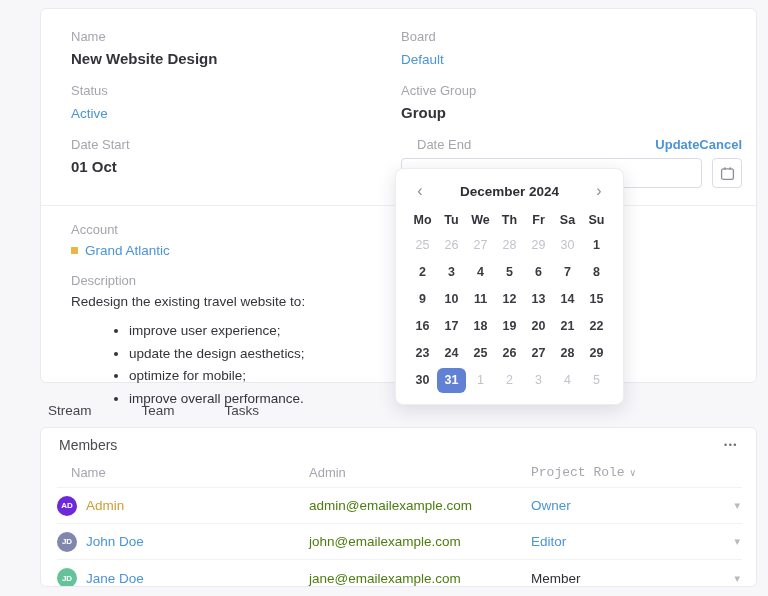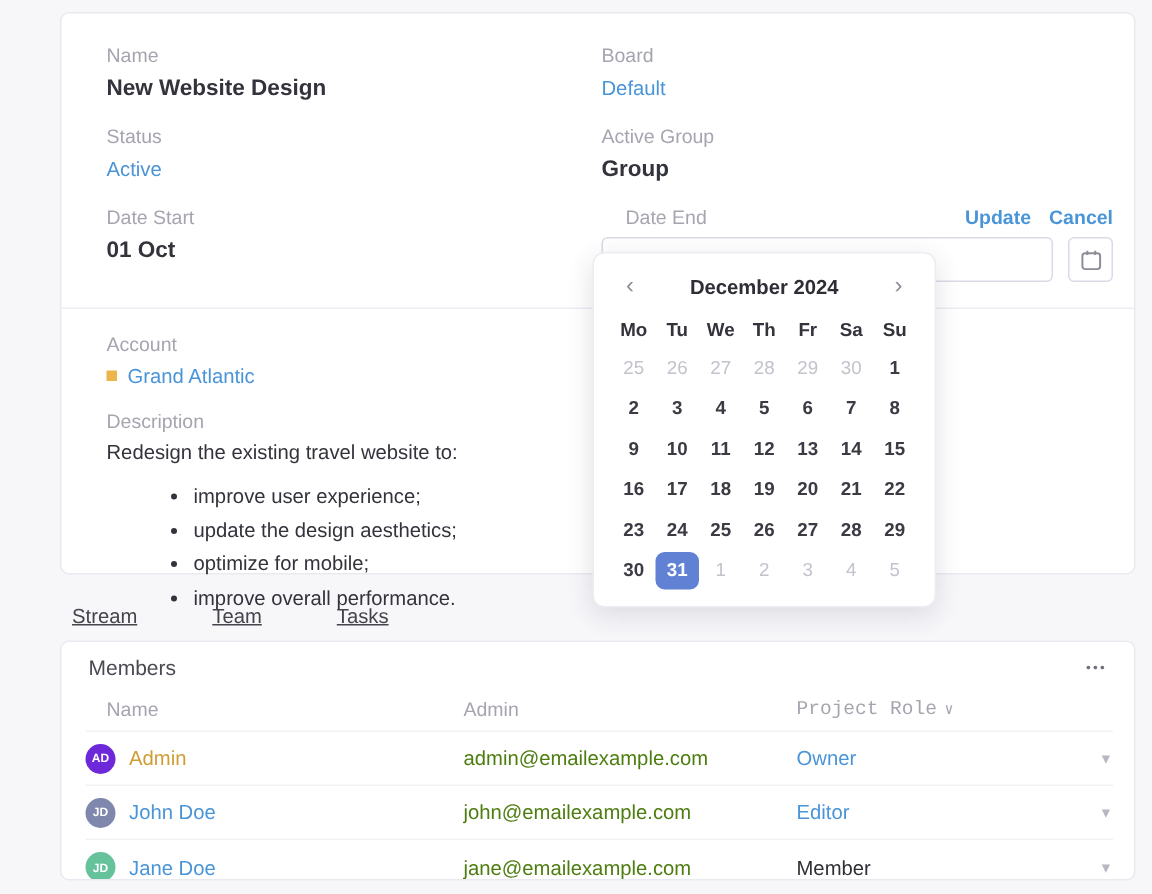--- a/index.html
+++ b/index.html
@@ -20,21 +20,21 @@
     border-radius: 6px;
   }
   
   #details-card { top: 8px; height: 375px; padding: 20px 14px 20px 30px; }
   .fields-grid { display: grid; grid-template-columns: 330px 1fr; column-gap: 0; }
   .field { margin-bottom: 15px; }
   .flabel { font-size: 13px; color: var(--label-gray, #a5a5b0); margin-bottom: 6px; }
   .fvalue { font-size: 15px; color: var(--text-dark, #33333c); font-weight: 700; }
   a.link { color: var(--link-blue, #4a94d8); text-decoration: none; font-size: 13.5px; cursor: pointer; }
   .label-row { display: flex; justify-content: space-between; align-items: baseline; margin-bottom: 6px; margin-left: 16px; }
-  .edit-links { display: flex; gap: 12px; }
+  .edit-links { display: flex; }
   .edit-links a { font-weight: 700; font-size: 13px; }
   .dateend-row { display: flex; gap: 10px; align-items: center; }
   .date-input {
     flex: 1; height: 30px; border: 1px solid #d9dce6; border-radius: 4px;
     padding: 0 12px; font-family: "Liberation Sans", sans-serif;
     font-size: 13.5px; font-weight: 700; color: var(--text-dark, #33333c);
     outline: none; background: #fff;
   }
   .cal-btn {
     width: 30px; height: 30px; flex: 0 0 30px; border: 1px solid #d9dce6; border-radius: 4px;
@@ -60,21 +60,21 @@
   .cal-week, .cal-days { display: grid; grid-template-columns: repeat(7, 29px); }
   .cal-week span { height: 24px; line-height: 24px; text-align: center;
     font-size: 12.5px; font-weight: 700; color: #33333c; }
   .day { height: 25px; line-height: 25px; margin: 1px 0; text-align: center;
     font-size: 12.5px; font-weight: 700; color: #3b3b44; border-radius: 6px; cursor: pointer; }
   .day.muted { color: #c2c3cc; font-weight: 400; }
   .day.selected { background: var(--selected-day, #6081d4); color: #fff; }
   
   #tabs { position: absolute; left: 30px; top: 394px; display: flex; gap: 14px; }
   .tab { padding: 9px 18px 10px; font-size: 13.5px; color: #44444c; cursor: pointer;
-    border-bottom: 2px solid transparent; text-decoration: underline; }
+    border-bottom: 2px solid transparent; }
   .tab.active { border-bottom-color: var(--tab-underline, #9097a4); }
   
   #members-card { top: 427px; height: 160px; padding: 0 14px 0 16px; overflow: hidden; }
   .m-title-row { display: flex; justify-content: space-between; align-items: center; height: 30px; padding: 4px 2px 0; }
   .m-title { font-size: 14px; color: #4a4a52; }
   .m-menu { border: none; background: none; color: #6f6f79; font-size: 9px;
     letter-spacing: 1.5px; cursor: pointer; padding: 2px; }
   .m-cols, .m-row { display: grid; grid-template-columns: 252px 222px 1fr 24px; align-items: center; }
   .m-cols { height: 30px; font-size: 13px; color: var(--label-gray, #a5a5b0); border-bottom: 1px solid #f1f2f6; }
   .m-cols .c1 { padding-left: 14px; }

